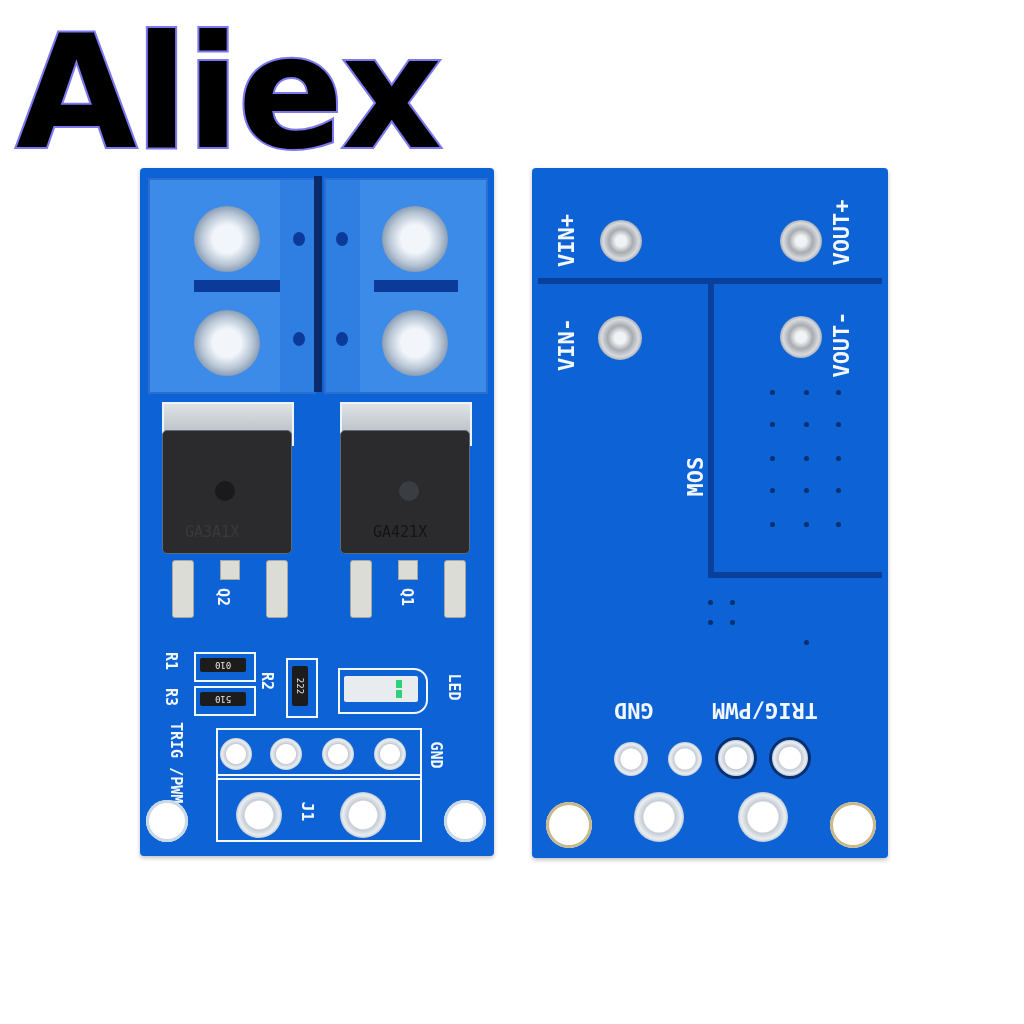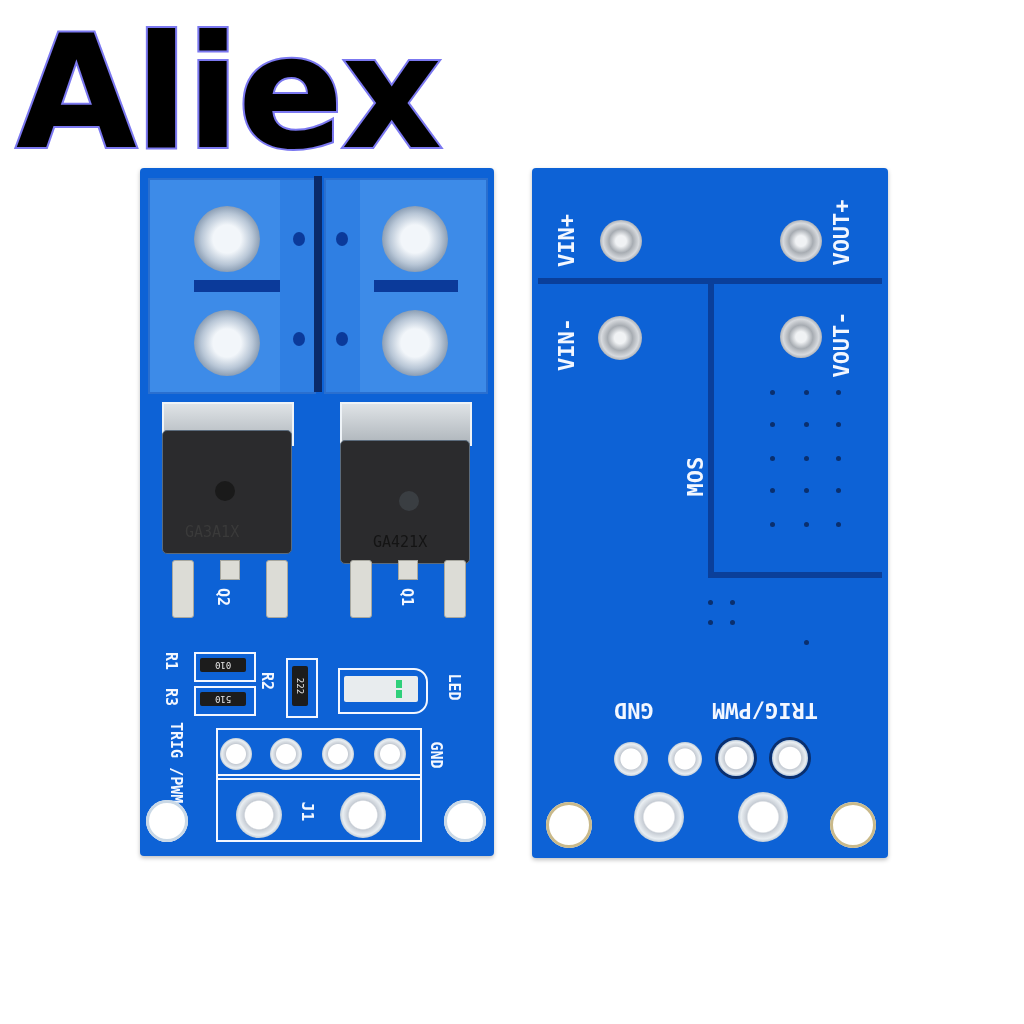--- a/index.html
+++ b/index.html
@@ -57,21 +57,21 @@
       <div class="abs" style="left:22px;top:92px;font-size:15px;color:#3a3a3a;font-family:'DejaVu Sans Mono',monospace;">GA3A1X</div>
     </div>
     <div class="abs leg" style="left:14px;top:160px;width:20px;height:56px;border-radius:3px;"></div>
     <div class="abs leg" style="left:62px;top:160px;width:18px;height:18px;"></div>
     <div class="abs leg" style="left:108px;top:160px;width:20px;height:56px;border-radius:3px;"></div>
   </div>
   <div class="abs silk rot" style="left:74px;top:420px;font-size:15px;transform:rotate(90deg);">Q2</div>
 
   <div class="abs" style="left:196px;top:232px;width:140px;height:220px;">
     <div class="abs mosfet-tab" style="left:4px;top:2px;width:128px;height:40px;"></div>
-    <div class="abs mosfet-body" style="left:4px;top:40px;width:128px;height:122px;">
+    <div class="abs mosfet-body" style="left:4px;top:30px;width:128px;height:122px;">
       <div class="abs" style="left:58px;top:50px;width:20px;height:20px;border-radius:50%;background:#3a3e42;"></div>
       <div class="abs" style="left:32px;top:92px;font-size:15px;color:#141414;font-family:'DejaVu Sans Mono',monospace;">GA421X</div>
     </div>
     <div class="abs leg" style="left:14px;top:160px;width:20px;height:56px;border-radius:3px;"></div>
     <div class="abs leg" style="left:62px;top:160px;width:18px;height:18px;"></div>
     <div class="abs leg" style="left:108px;top:160px;width:20px;height:56px;border-radius:3px;"></div>
   </div>
   <div class="abs silk rot" style="left:258px;top:420px;font-size:15px;transform:rotate(90deg);">Q1</div>
 
   <div class="abs silk rot" style="left:22px;top:484px;font-size:15px;transform:rotate(90deg);">R1</div>

